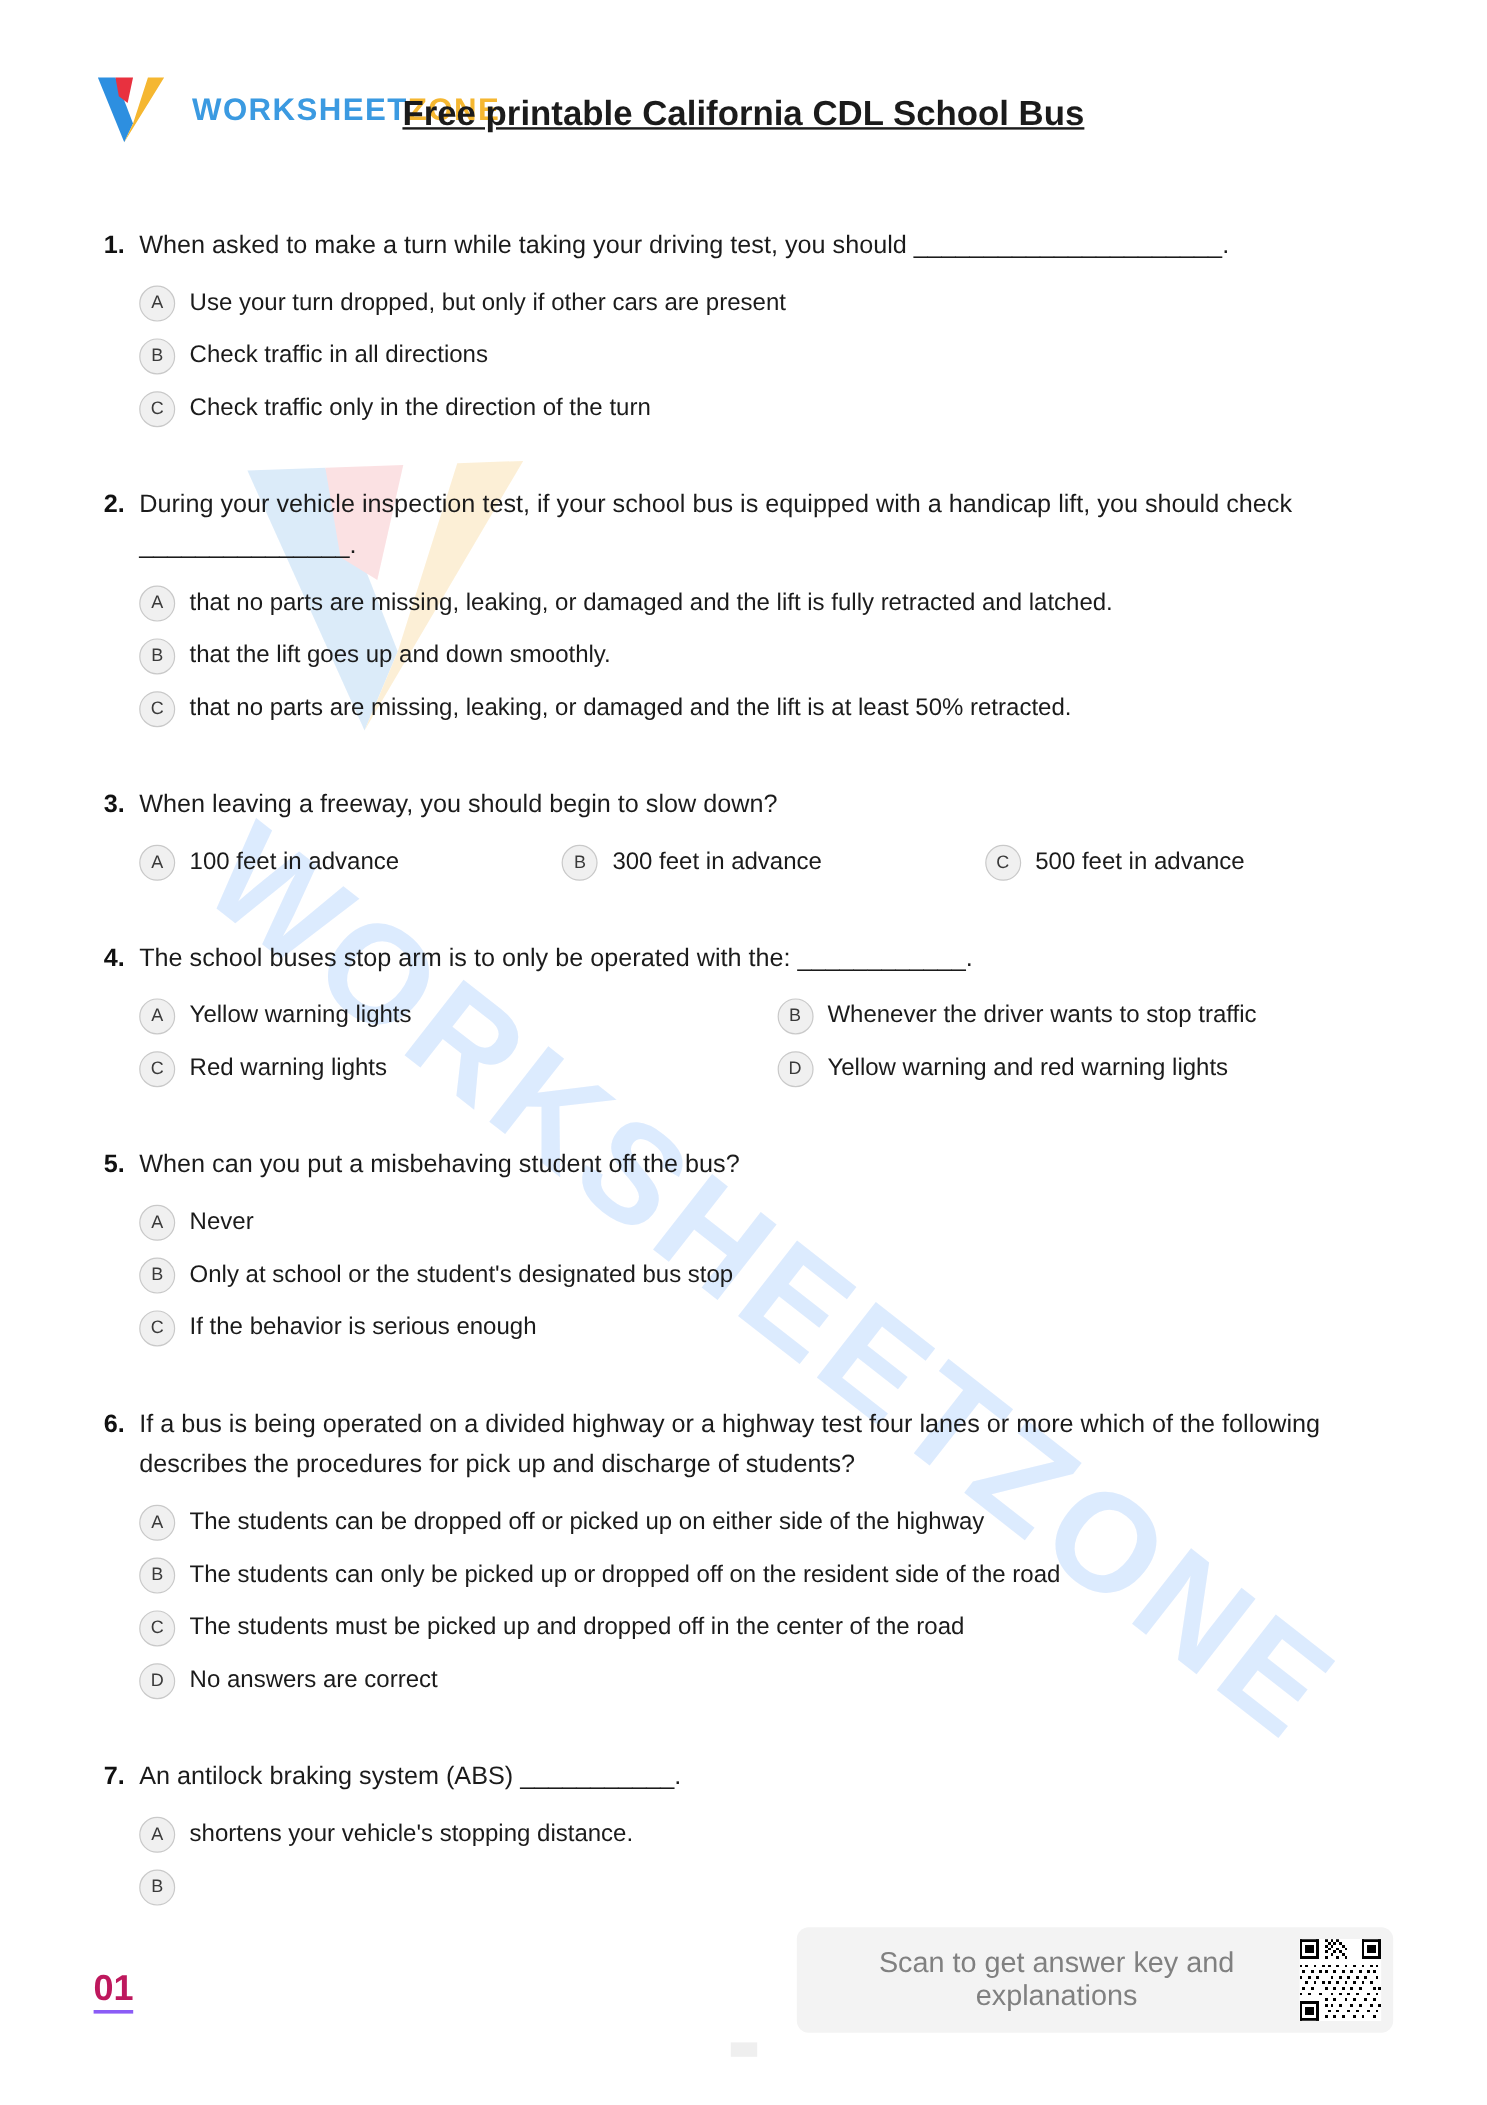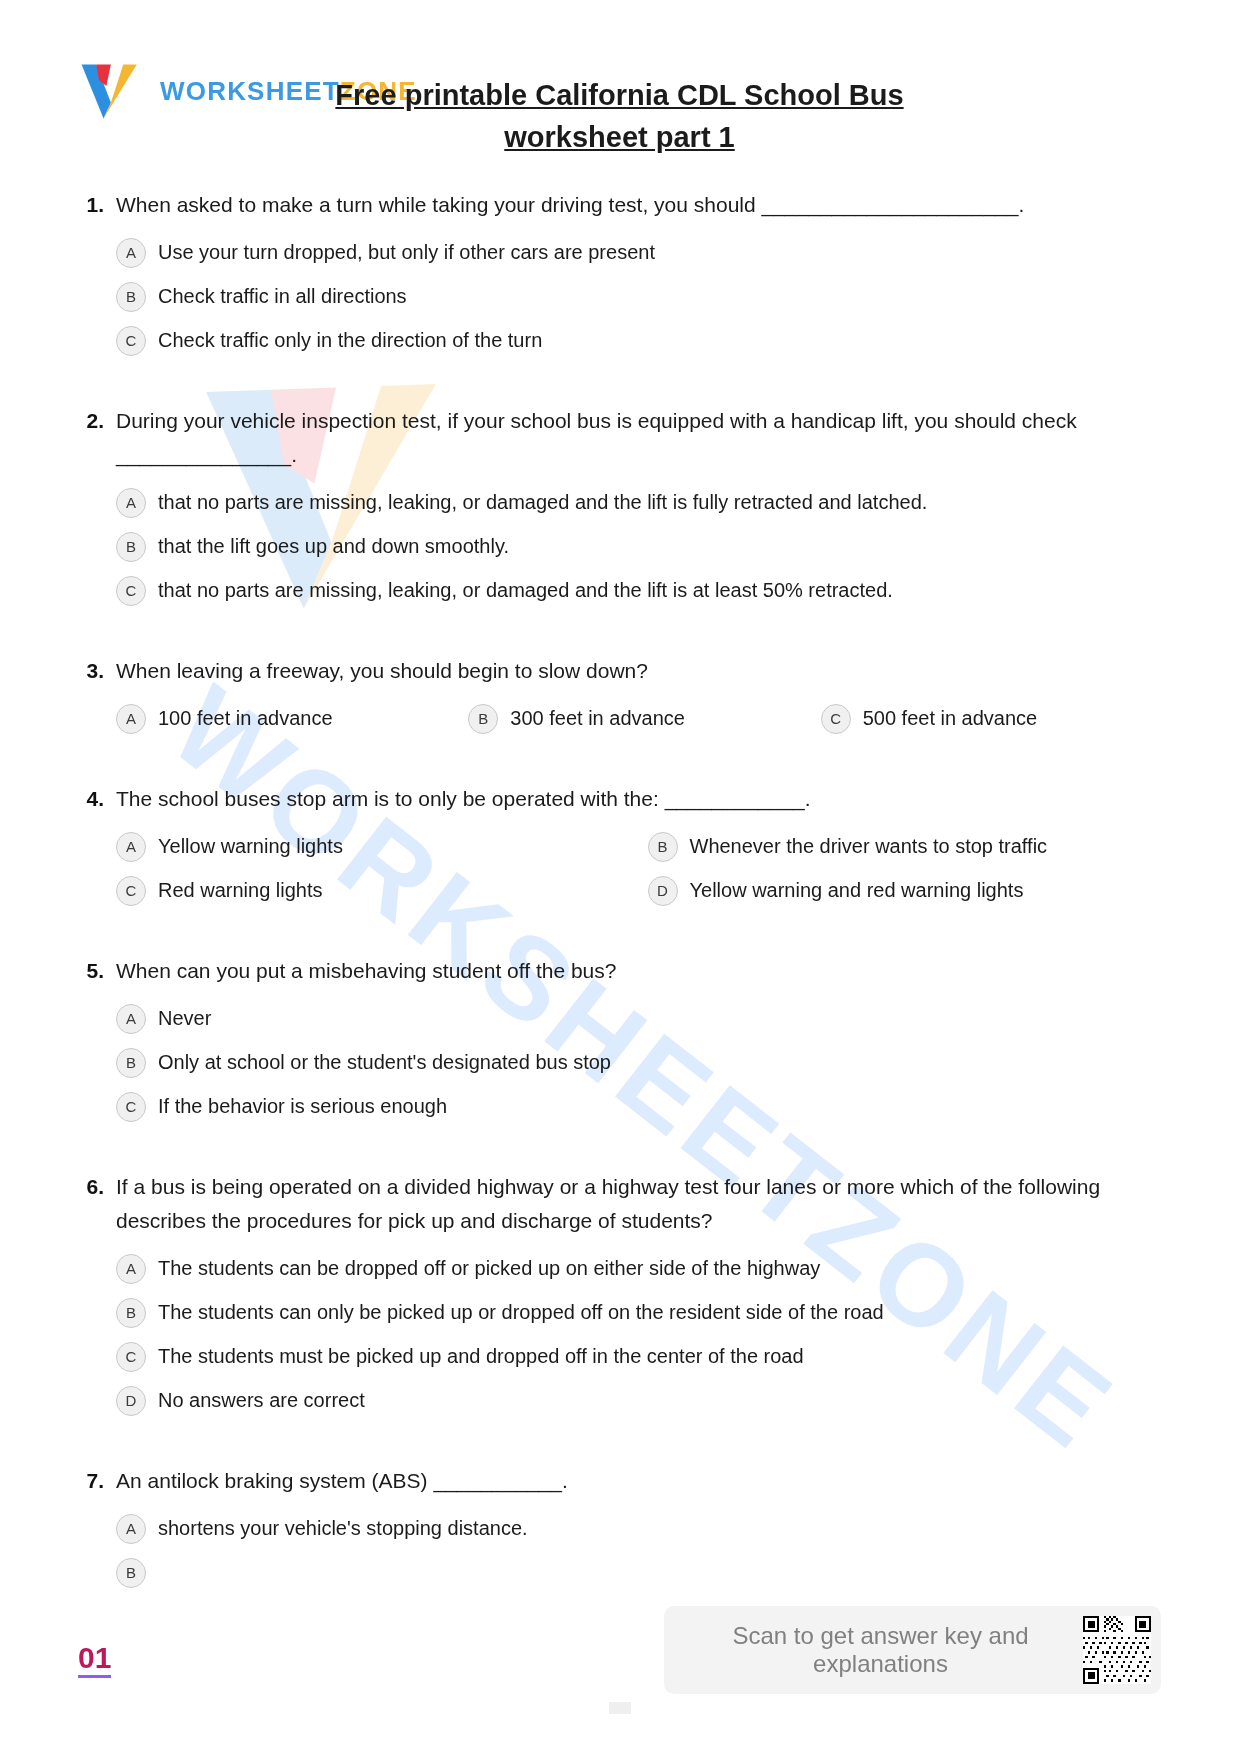--- a/index.html
+++ b/index.html
@@ -247,21 +247,20 @@
     <div class="logo-wrap">
       <svg class="logo-mark" viewBox="0 0 120 110">
         <path d="M6 8 L32 8 L58 76 L45 104 Z" fill="#2d8fe0"></path>
         <path d="M32 8 L58 8 L50 46 L37 36 Z" fill="#e8313f"></path>
         <path d="M45 104 L58 76 L80 8 L104 8 Z" fill="#f5b731"></path>
       </svg>
       <div class="logo-text"><span class="w">WORKSHEET</span><span class="z">ZONE</span></div>
     </div>
     <div class="doc-title">
       <div>Free printable California CDL School Bus</div>
-      <div>worksheet part 1</div>
     </div>
   </div>
 
   <div class="questions">
       <div class="q gap-lg">
         <div class="q-head">
           <div class="q-num">1.</div>
           <div class="q-text">When asked to make a turn while taking your driving test, you should ______________________.</div>
         </div>
         <div class="opts col1">

